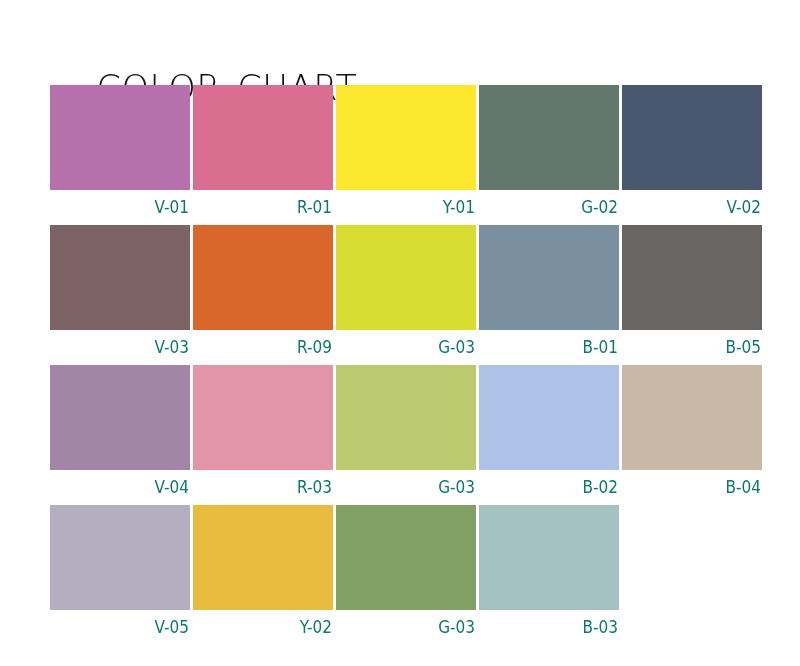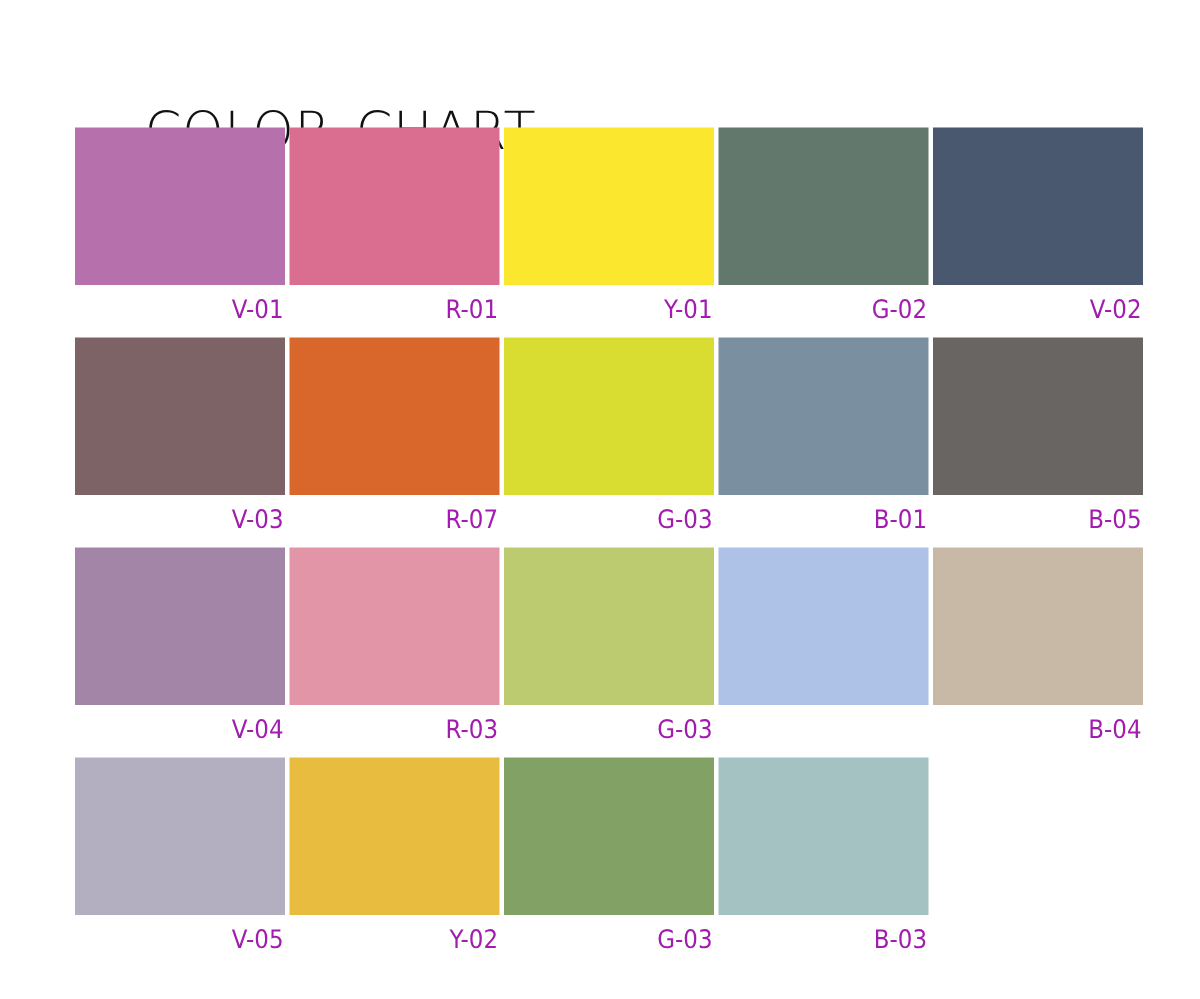--- a/index.html
+++ b/index.html
@@ -61,21 +61,21 @@
     display: block;
   }
   .swatch-label {
     height: 35px;
     line-height: 34px;
     text-align: right;
     font-size: 17px;
     font-weight: 400;
     font-family: "DejaVu Sans", sans-serif;
     font-stretch: condensed;
-    color: #a21caf;
+    color: #0f766e;
     padding-right: 1px;
     letter-spacing: 0px;
   }
 </style>
 </head>
 <body>
 
 <div class="page">
 
   <div class="chart-title">
@@ -102,21 +102,21 @@
       <div class="swatch-cell">
         <div class="swatch-chip" style="background: rgb(73, 87, 111);"></div>
         <div class="swatch-label">V-02</div>
       </div>
       <div class="swatch-cell">
         <div class="swatch-chip" style="background: rgb(126, 99, 102);"></div>
         <div class="swatch-label">V-03</div>
       </div>
       <div class="swatch-cell">
         <div class="swatch-chip" style="background: rgb(217, 103, 44);"></div>
-        <div class="swatch-label">R-07</div>
+        <div class="swatch-label">R-09</div>
       </div>
       <div class="swatch-cell">
         <div class="swatch-chip" style="background: rgb(217, 221, 50);"></div>
         <div class="swatch-label">G-03</div>
       </div>
       <div class="swatch-cell">
         <div class="swatch-chip" style="background: rgb(122, 144, 161);"></div>
         <div class="swatch-label">B-01</div>
       </div>
       <div class="swatch-cell">
@@ -130,20 +130,21 @@
       <div class="swatch-cell">
         <div class="swatch-chip" style="background: rgb(226, 149, 167);"></div>
         <div class="swatch-label">R-03</div>
       </div>
       <div class="swatch-cell">
         <div class="swatch-chip" style="background: rgb(188, 203, 112);"></div>
         <div class="swatch-label">G-03</div>
       </div>
       <div class="swatch-cell">
         <div class="swatch-chip" style="background: rgb(174, 194, 232);"></div>
+        <div class="swatch-label">B-02</div>
       </div>
       <div class="swatch-cell">
         <div class="swatch-chip" style="background: rgb(199, 185, 166);"></div>
         <div class="swatch-label">B-04</div>
       </div>
       <div class="swatch-cell">
         <div class="swatch-chip" style="background: rgb(180, 175, 192);"></div>
         <div class="swatch-label">V-05</div>
       </div>
       <div class="swatch-cell">

